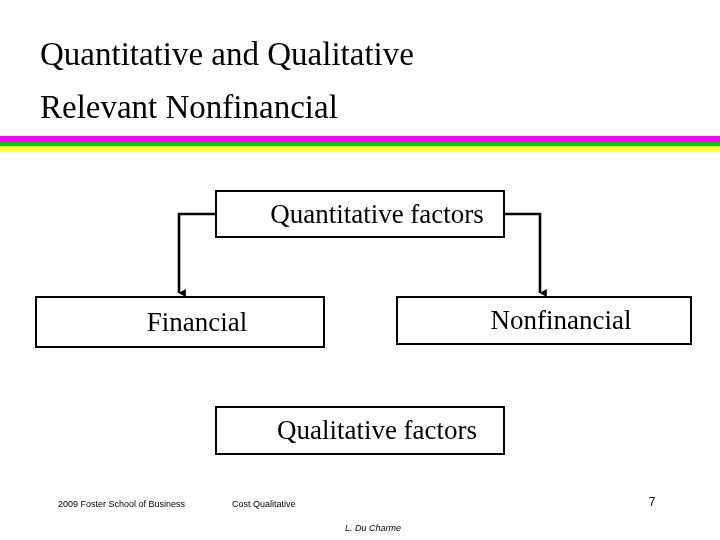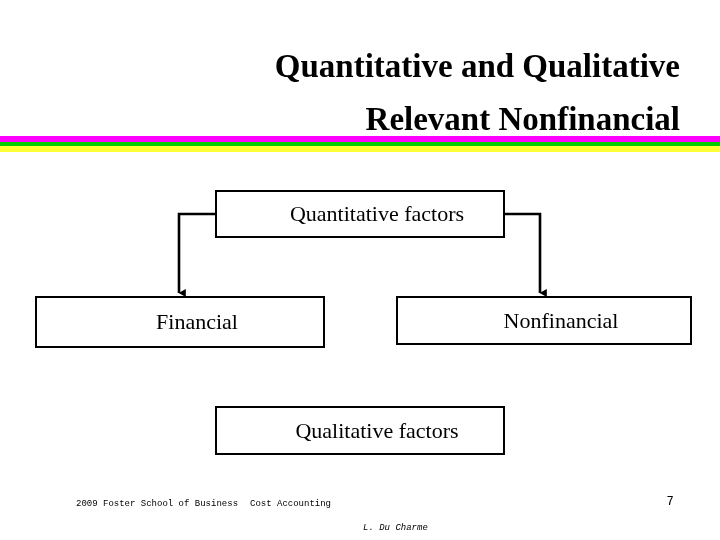--- a/index.html
+++ b/index.html
@@ -13,28 +13,28 @@
     height: 540px;
     background: #ffffff;
     overflow: hidden;
     font-family: "Liberation Serif", "DejaVu Serif", serif;
   }
 
   
   #title {
     position: absolute;
     left: 40px;
-    top: 40px;
+    top: 28px;
     width: 640px;
-    text-align: right;
+    text-align: left;
     font-family: "Liberation Serif", "DejaVu Serif", serif;
     font-size: 33px;
     line-height: 53px;
     color: #000000;
-    font-weight: bold;
+    font-weight: normal;
     letter-spacing: 0px;
   }
   #title .tline { display: block; white-space: nowrap; }
 
   
   .rule {
     position: absolute;
     left: 0;
     width: 720px;
   }
@@ -46,21 +46,21 @@
   .dbox {
     position: absolute;
     box-sizing: border-box;
     border: 2px solid #000000;
     background: #ffffff;
     display: flex;
     align-items: center;
     justify-content: center;
     color: #000000;
     font-family: "Liberation Serif", "DejaVu Serif", serif;
-    font-size: 22px;
+    font-size: 27px;
     line-height: 1;
     white-space: nowrap;
     padding-left: 34px;
   }
 
   #box-quant {
     left: 215px;
     top: 190px;
     width: 290px;
     height: 48px;
@@ -92,25 +92,24 @@
     top: 0;
     width: 720px;
     height: 540px;
     pointer-events: none;
   }
 
   
   .footer-text {
     position: absolute;
     color: #000000;
-    font-family: Liberation Mono, monospace;
+    font-family: Liberation Sans, sans-serif;
     font-size: 9px;
     line-height: 12px;
     white-space: nowrap;
-    margin-left: 18px;
   }
   #footer-copyright { left: 58px;  top: 498px; }
   #footer-course    { left: 232px; top: 498px; }
   #footer-author    { left: 345px; top: 522px; font-style: italic; }
   #footer-pagenum   {
     left: 640px;
     top: 496px;
     font-size: 12px;
     width: 24px;
     text-align: center;
@@ -152,17 +151,17 @@
 
   <div class="dbox" id="box-nonfinancial">
     <span>Nonfinancial</span>
   </div>
 
   <div class="dbox" id="box-qual">
     <span>Qualitative factors</span>
   </div>
 
   <div class="footer-text" id="footer-copyright">2009  Foster School of Business</div>
-  <div class="footer-text" id="footer-course">Cost Accounting</div>
+  <div class="footer-text" id="footer-course">Cost Qualitative</div>
   <div class="footer-text" id="footer-author">L. Du Charme</div>
   <div class="footer-text" id="footer-pagenum">7</div>
 
 </div>
 
 </body></html>

